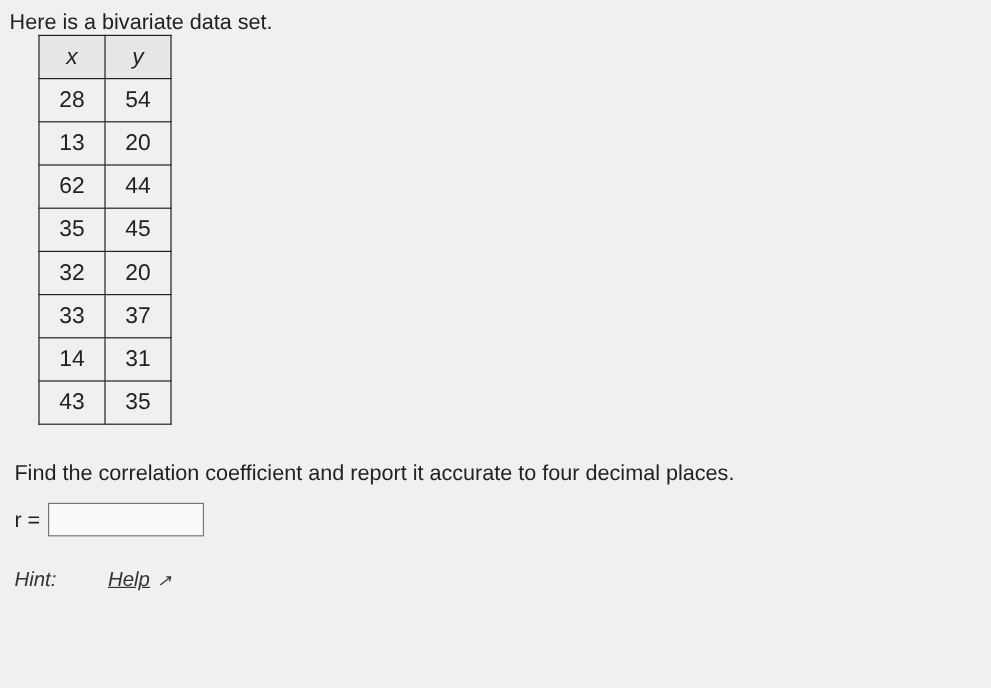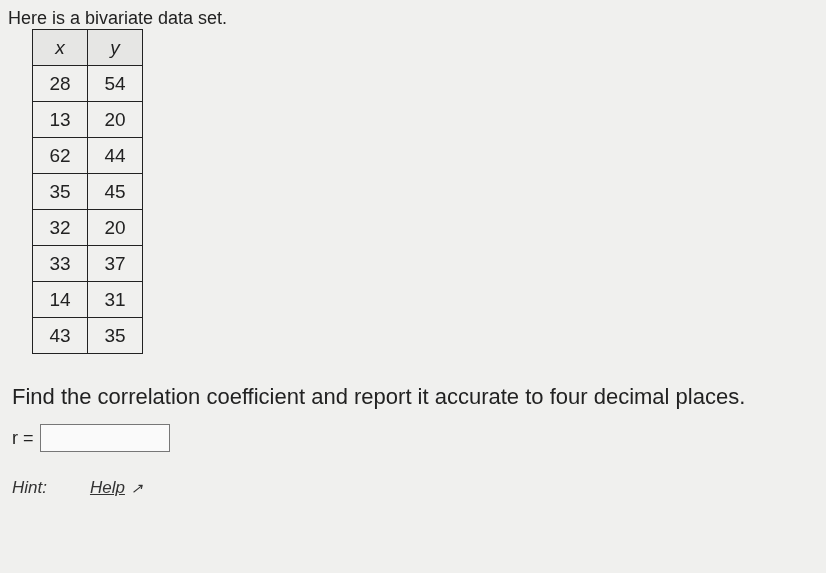--- a/index.html
+++ b/index.html
@@ -29,21 +29,21 @@
       height: 36px;
       font-size: 19px;
       font-weight: 400;
     }
     th {
       background: #e6e6e4;
       font-weight: 400;
       font-style: italic;
     }
     .question {
-      font-size: 22px;
+      font-size: 18px;
       margin-bottom: 14px;
     }
     .answer-row {
       display: flex;
       align-items: center;
       gap: 6px;
       margin-bottom: 26px;
     }
     .answer-row .label {
       font-size: 18px;

